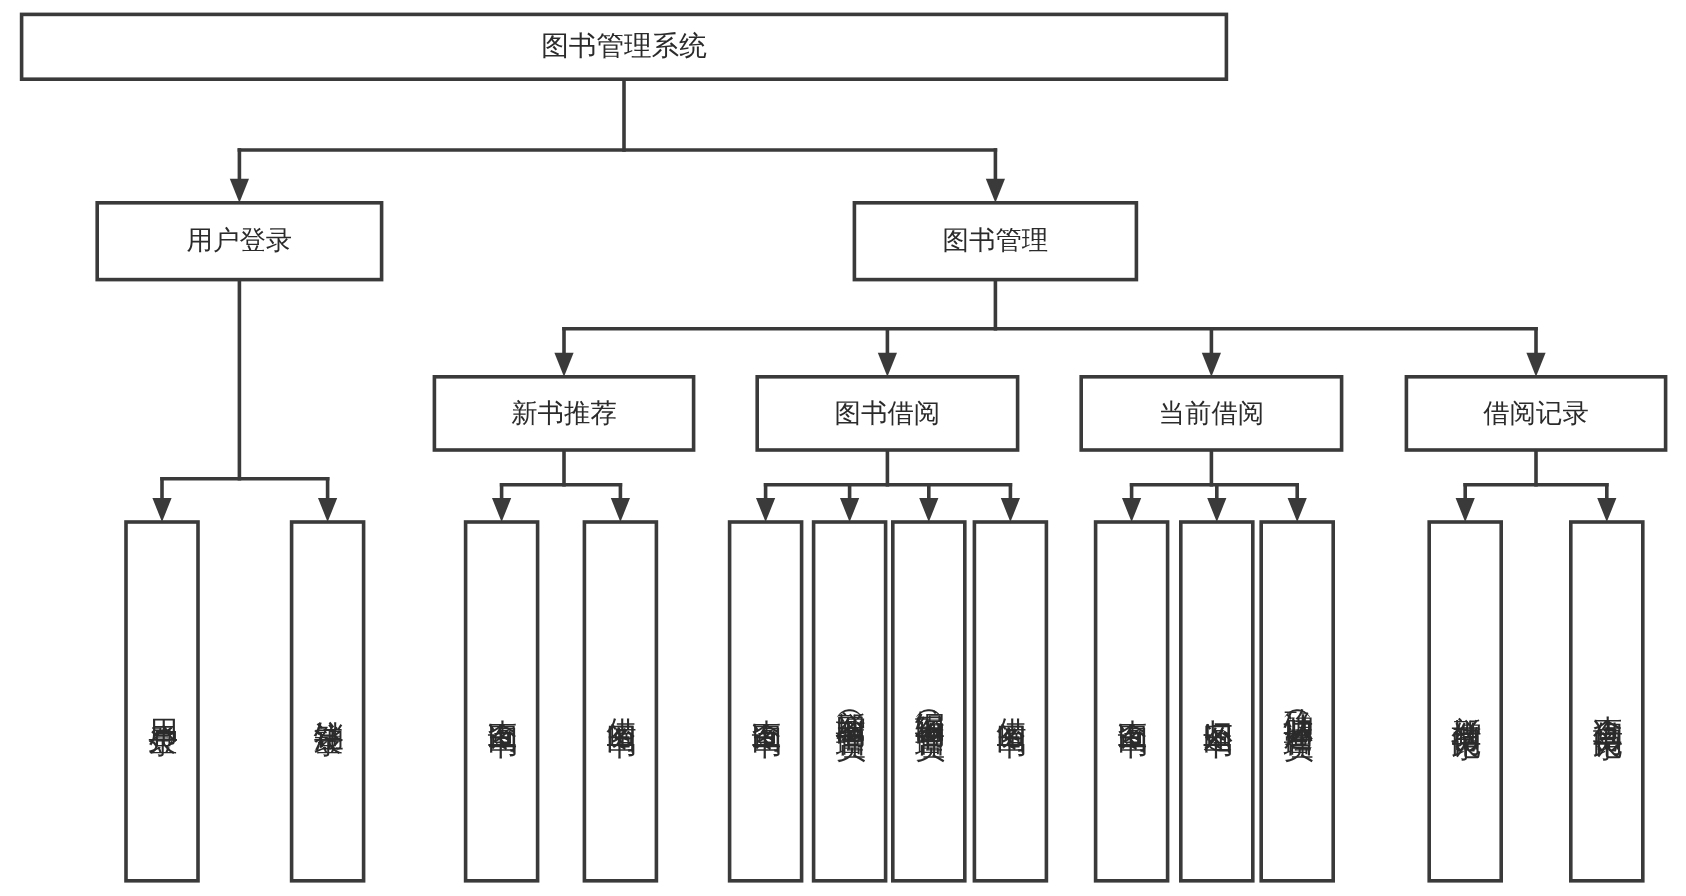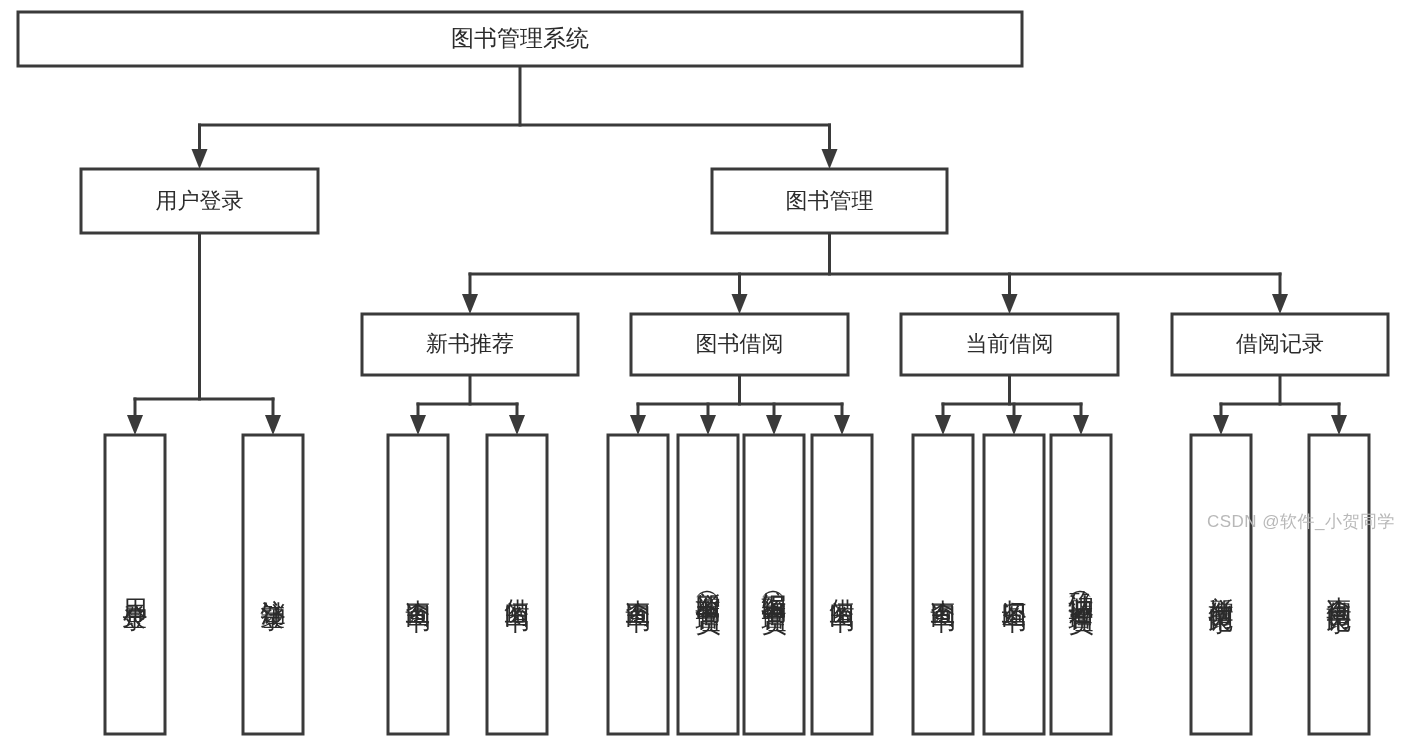--- a/index.html
+++ b/index.html
@@ -182,15 +182,14 @@
       <div class="leaf-label-wrap" style="left: 678px; top: 435px; width: 60px; height: 299px;">新增图书（管理员）</div>
       <div class="leaf-label-wrap" style="left: 744px; top: 435px; width: 60px; height: 299px;">编辑图书（管理员）</div>
       <div class="leaf-label-wrap" style="left: 812px; top: 435px; width: 60px; height: 299px;">借阅图书</div>
       <div class="leaf-label-wrap" style="left: 913px; top: 435px; width: 60px; height: 299px;">查询图书</div>
       <div class="leaf-label-wrap" style="left: 984px; top: 435px; width: 60px; height: 299px;">归还图书</div>
       <div class="leaf-label-wrap" style="left: 1051px; top: 435px; width: 60px; height: 299px;">确认归还（管理员）</div>
       <div class="leaf-label-wrap" style="left: 1191px; top: 435px; width: 60px; height: 299px;">新增借阅记录</div>
       <div class="leaf-label-wrap" style="left: 1309px; top: 435px; width: 60px; height: 299px;">查询借阅记录</div>
     </div>
 
-  <div id="watermark">CSDN @软件_小贺同学</div>
 
 </div>
 
 </body></html>

